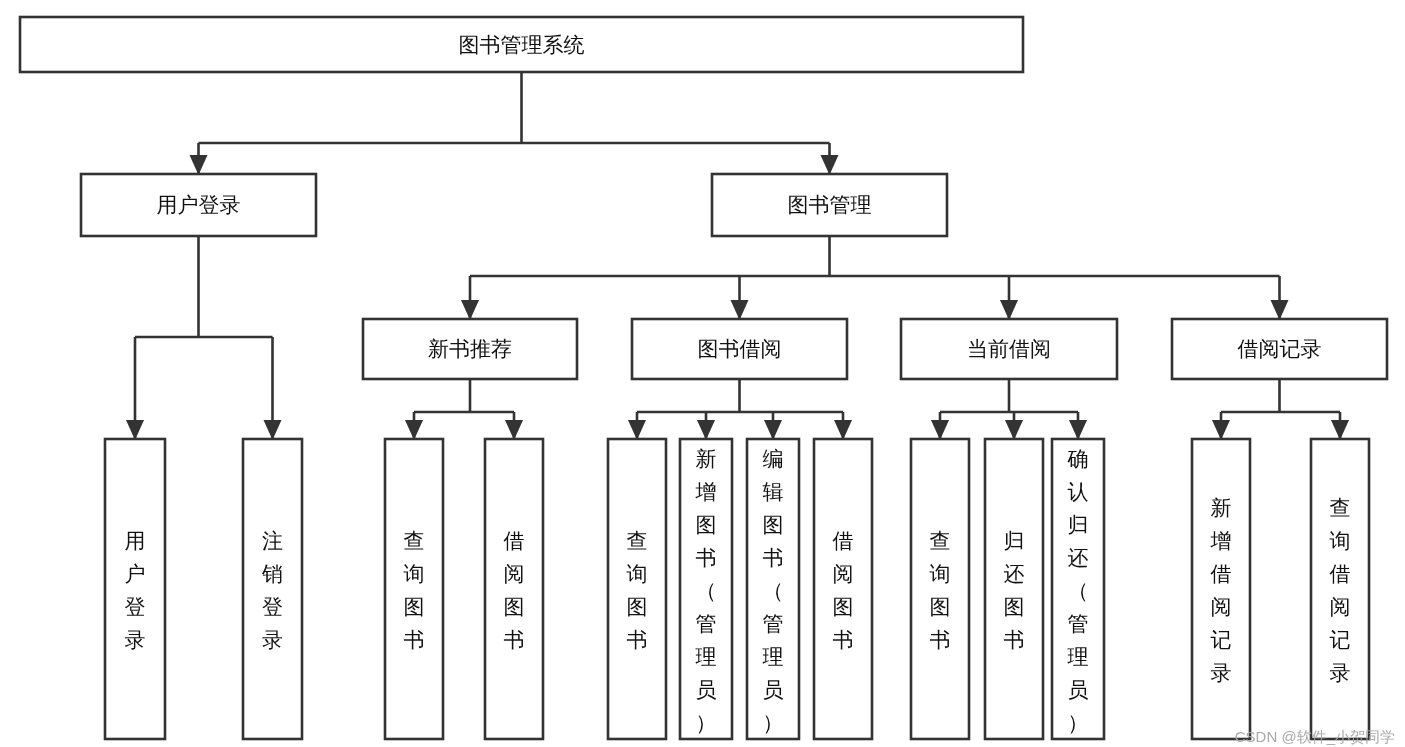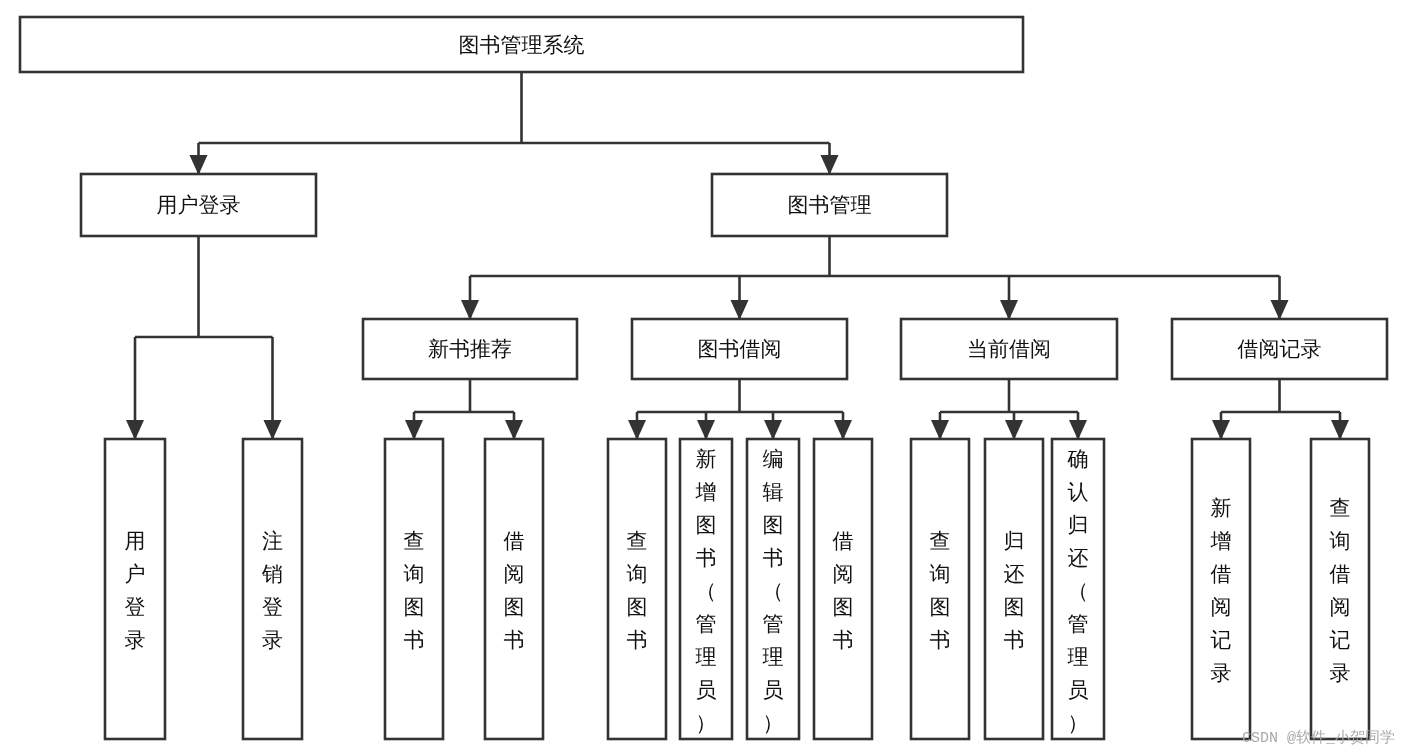--- a/index.html
+++ b/index.html
@@ -51,21 +51,21 @@
   .node-label-v {
     font-family: "DejaVu Sans", "Liberation Sans", sans-serif;
     font-size: 21px;
     fill: #111111;
     text-anchor: middle;
   }
   .watermark {
     position: absolute;
     right: 10px;
     bottom: 4px;
-    font-family: Liberation Mono, monospace;
+    font-family: Liberation Sans, sans-serif;
     font-size: 15px;
     color: #a9a9a9;
     white-space: nowrap;
     user-select: none;
   }
 </style>
 </head>
 <body>
 
 <div id="diagram-root">

